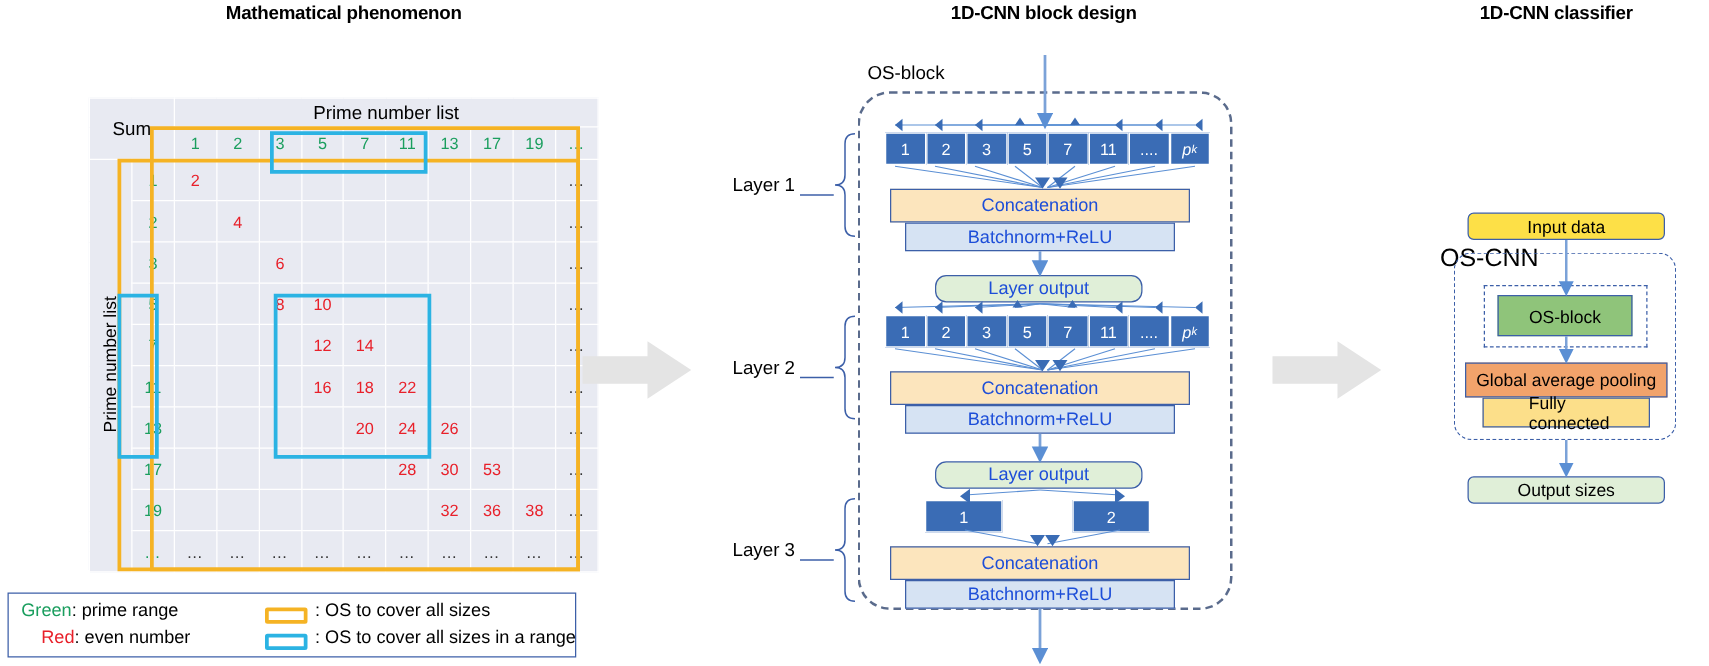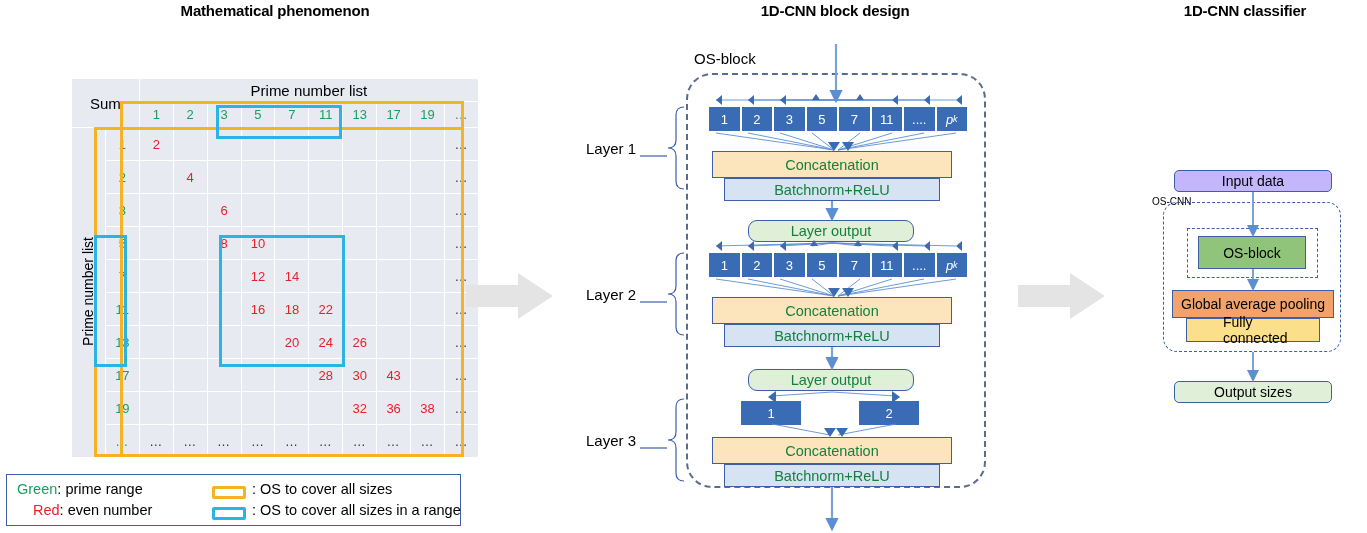--- a/index.html
+++ b/index.html
@@ -50,47 +50,47 @@
   }
   .kernel-row{position:absolute;display:flex;height:26px;}
   .kcell{
     background:#3a6cb5;border:1px solid #ffffff;color:#fff;font-size:13px;
     display:flex;align-items:center;justify-content:center;box-sizing:border-box;
   }
   .kcell.italic{font-style:italic;}
   .kcell .sub{font-size:9px;vertical-align:sub;font-style:italic;}
   .blockbox{
     position:absolute;box-sizing:border-box;display:flex;align-items:center;
-    justify-content:center;font-size:14.5px;color:#15803d;text-align:center;
+    justify-content:center;font-size:14.5px;color:#1d4ed8;text-align:center;
   }
   .concat{background:#fce5bd;border:1.4px solid #3c5fa8;}
   .bnrelu{background:#d6e3f3;border:1.4px solid #3c5fa8;}
   .layerout{background:#e0efd8;border:1.4px solid #3c5fa8;border-radius:9px;}
   .layer-label{position:absolute;font-size:15px;white-space:nowrap;}
   .osblock-cap{position:absolute;font-size:15px;white-space:nowrap;}
 
   
   #oscnn-border{
     position:absolute;left:1163px;top:202px;width:178px;height:150px;
     border:1.8px dashed #3c5fa8;border-radius:14px;box-sizing:border-box;
   }
   #osblock-inner-border{
     position:absolute;left:1187px;top:228px;width:131px;height:50px;
     border:1.6px dashed #3c5fa8;box-sizing:border-box;
   }
   .rbox{
     position:absolute;box-sizing:border-box;display:flex;align-items:center;
     justify-content:center;font-size:14px;color:#000;
   }
-  .r-input{background:#c4b5fd;border:1.3px solid #3c5fa8;border-radius:5px;}
+  .r-input{background:#fde047;border:1.3px solid #3c5fa8;border-radius:5px;}
   .r-osblock{background:#8fc47a;border:1.3px solid #3c5fa8;}
   .r-gap{background:#f2a36b;border:1.3px solid #3c5fa8;}
   .r-fc{background:#fcdf8a;border:1.3px solid #3c5fa8;}
   .r-out{background:#e0efd8;border:1.3px solid #3c5fa8;border-radius:5px;}
-  .oscnn-cap{position:absolute;font-size:10px;white-space:nowrap;}
+  .oscnn-cap{position:absolute;font-size:20px;white-space:nowrap;}
   svg.lay{position:absolute;left:0;top:0;width:1367px;height:533px;pointer-events:none;}
 </style>
 </head>
 <body>
 
 <div class="panel-title" style="left:130px;top:2px;width:290px;">Mathematical phenomenon</div>
 <div class="panel-title" style="left:690px;top:2px;width:290px;">1D-CNN block design</div>
 <div class="panel-title" style="left:1120px;top:2px;width:250px;">1D-CNN classifier</div>
 
 <div id="matrix-wrap">
@@ -206,21 +206,21 @@
         </tr>
         <tr style="height: 33px;">
           <td class="green">17</td>
           <td class="red"></td>
           <td class="red"></td>
           <td class="red"></td>
           <td class="red"></td>
           <td class="red"></td>
           <td class="red">28</td>
           <td class="red">30</td>
-          <td class="red">43</td>
+          <td class="red">53</td>
           <td class="red"></td>
           <td class="dots">…</td>
         </tr>
         <tr style="height: 33px;">
           <td class="green">19</td>
           <td class="red"></td>
           <td class="red"></td>
           <td class="red"></td>
           <td class="red"></td>
           <td class="red"></td>

